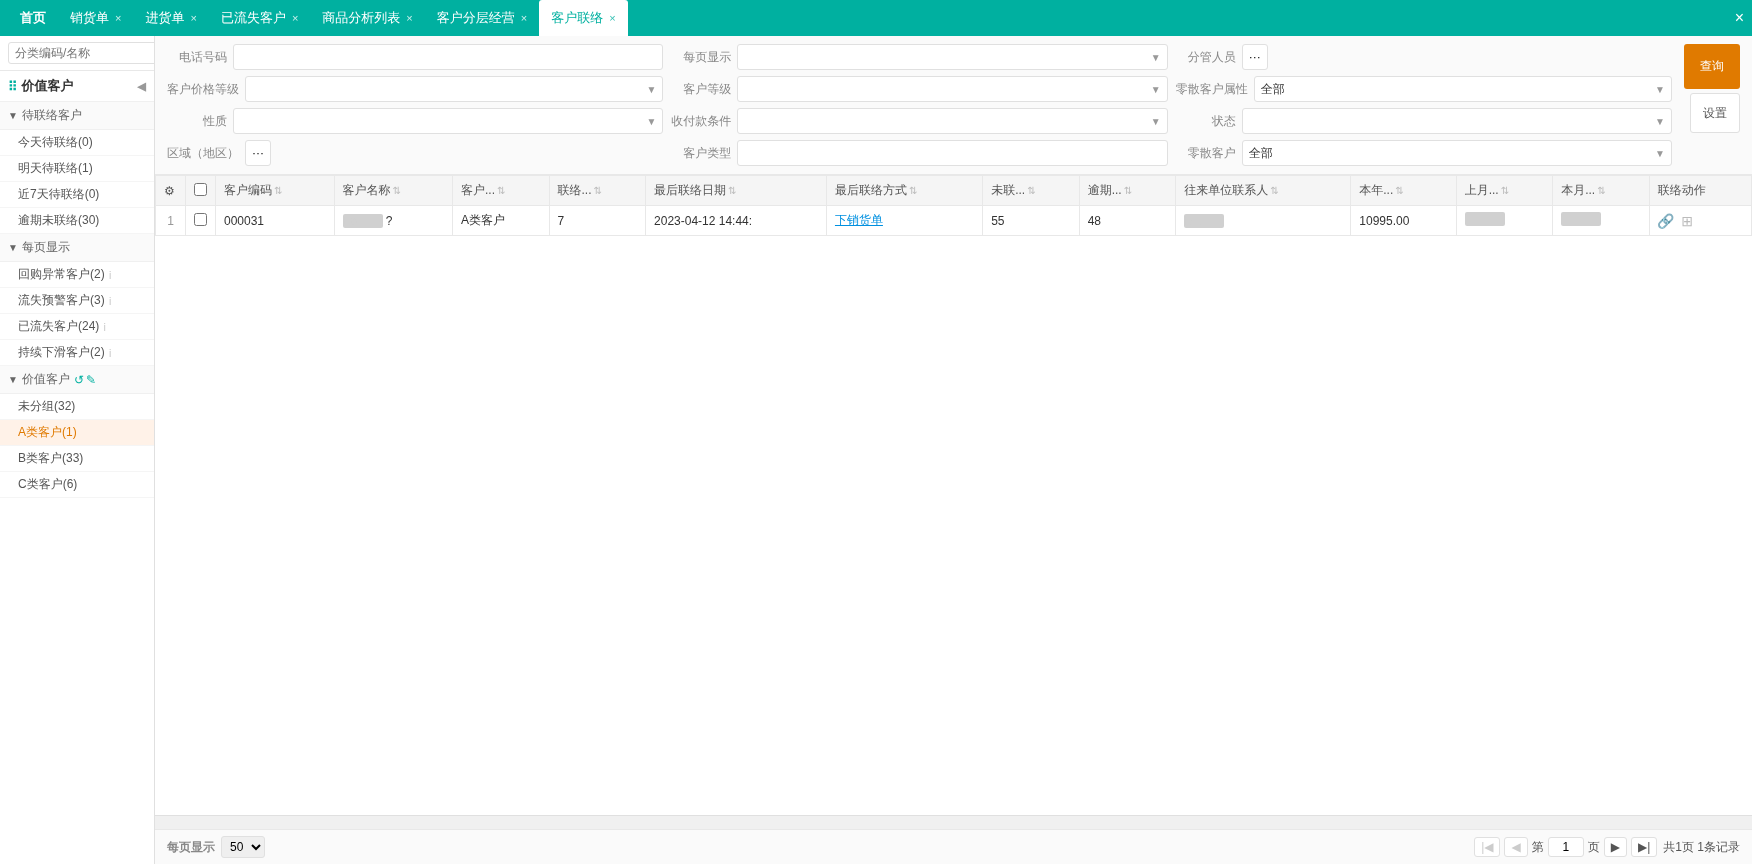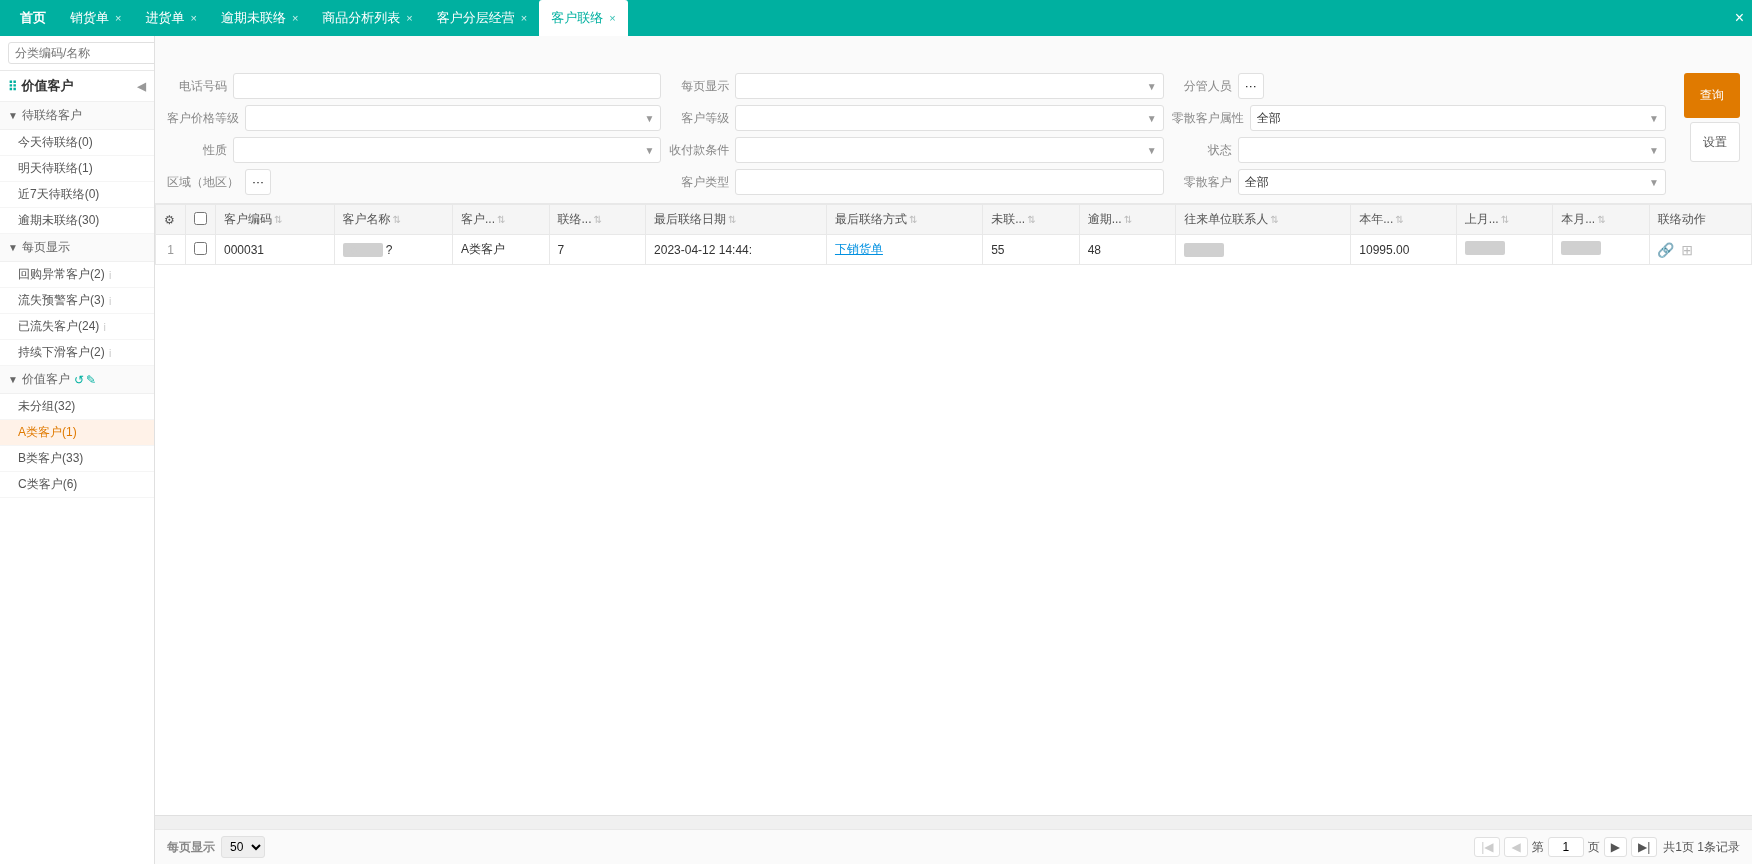--- a/index.html
+++ b/index.html
@@ -173,21 +173,21 @@
   </div>
   <div class="nav-item">
     <span>销货单</span>
     <span class="close-btn">×</span>
   </div>
   <div class="nav-item">
     <span>进货单</span>
     <span class="close-btn">×</span>
   </div>
   <div class="nav-item">
-    <span>逾期未联络</span>
+    <span>已流失客户</span>
     <span class="close-btn">×</span>
   </div>
   <div class="nav-item">
     <span>商品分析列表</span>
     <span class="close-btn">×</span>
   </div>
   <div class="nav-item">
     <span>客户分层经营</span>
     <span class="close-btn">×</span>
   </div>
@@ -266,21 +266,21 @@
     </div>
     <div class="sidebar-item">
       <span>C类客户(6)</span>
     </div>
   </div>
 
   <div class="content-area">
 
 
     <div class="adv-filter">
-      <div style="display:flex; gap:18px; align-items:flex-start;margin-top:29px;">
+      <div style="display:flex; gap:12px; align-items:flex-start;">
         <div style="flex:1;">
 
           <div class="adv-filter-row">
             <div class="filter-field">
               <label>电话号码</label>
               <input type="text" class="select-box" value="" style="">
             </div>
             <div class="filter-field">
               <label>每页显示</label>
               <div class="select-box">

